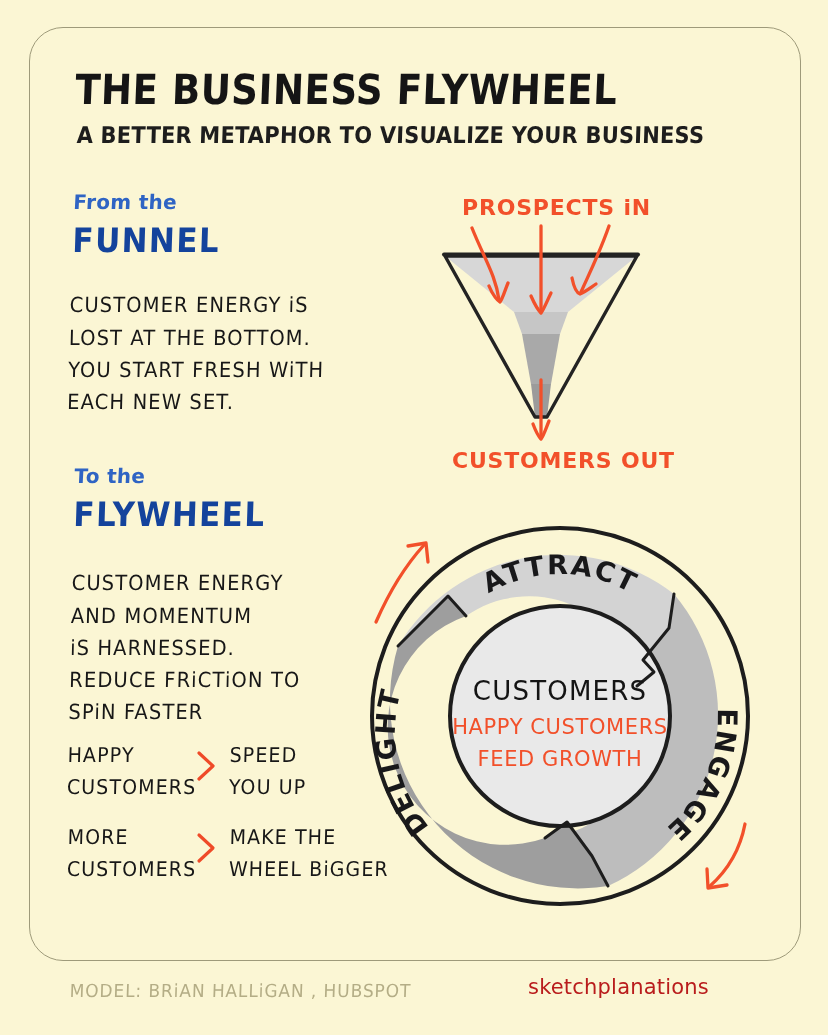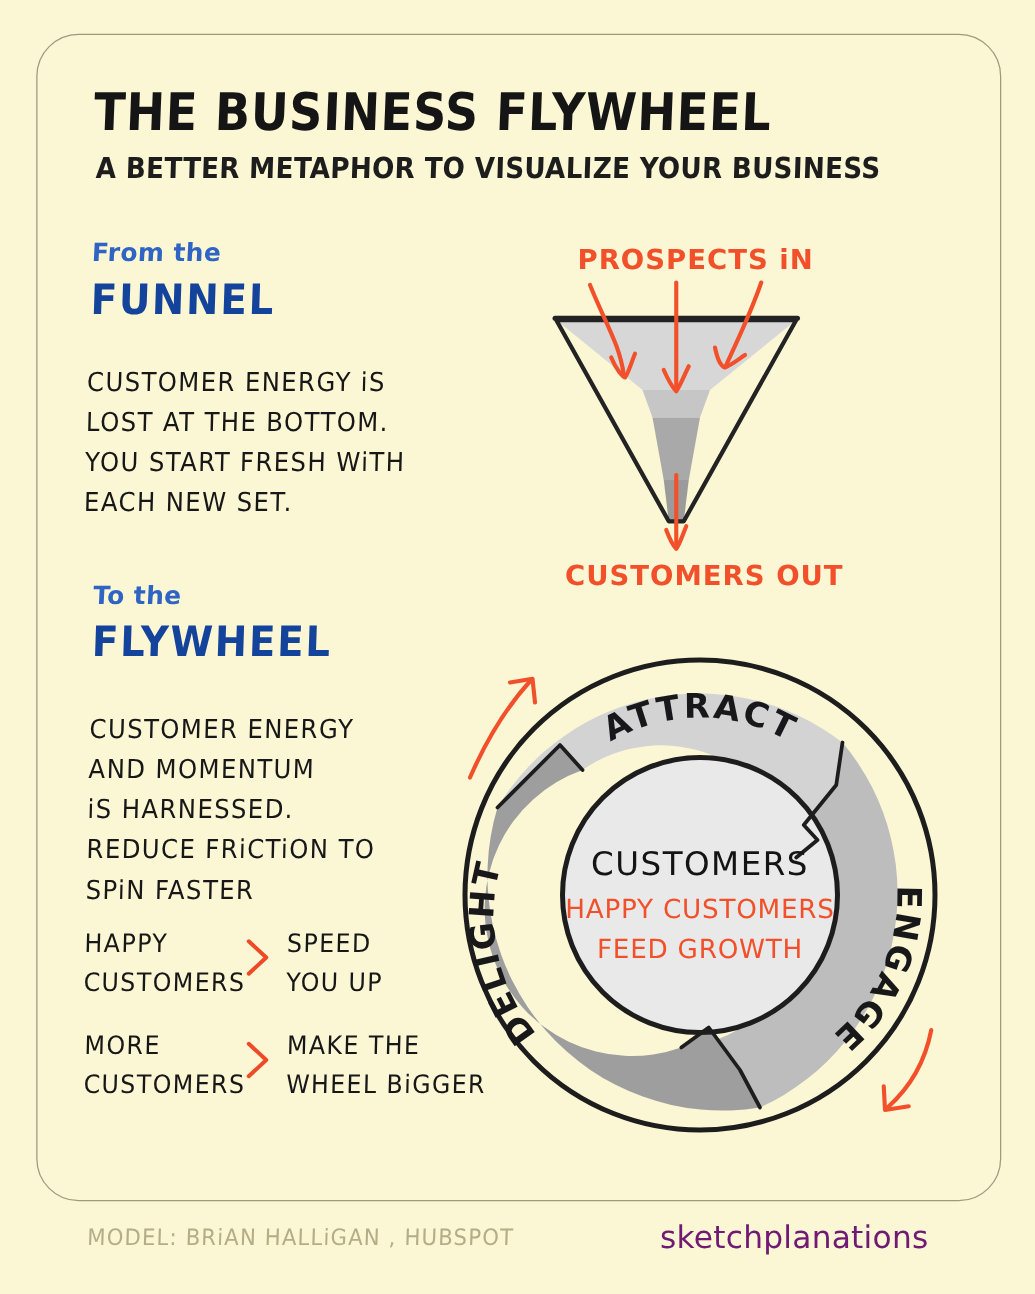--- a/index.html
+++ b/index.html
@@ -125,24 +125,24 @@
     font-size: 17px;
     font-weight: 500;
     letter-spacing: 0.9px;
     color: #b4ad86;
     transform: scaleY(1.06) skewX(-2deg);
     transform-origin: left top;
   }
   #footer-brand {
     left: 528px;
     top: 977px;
-    font-size: 25px;
+    font-size: 21px;
     font-weight: 400;
     letter-spacing: 0.2px;
-    color: #701a75;
+    color: #b91c1c;
   }
 
   
   .svg-layer {
     position: absolute;
     left: 0;
     top: 0;
     width: 828px;
     height: 1035px;
     pointer-events: none;

